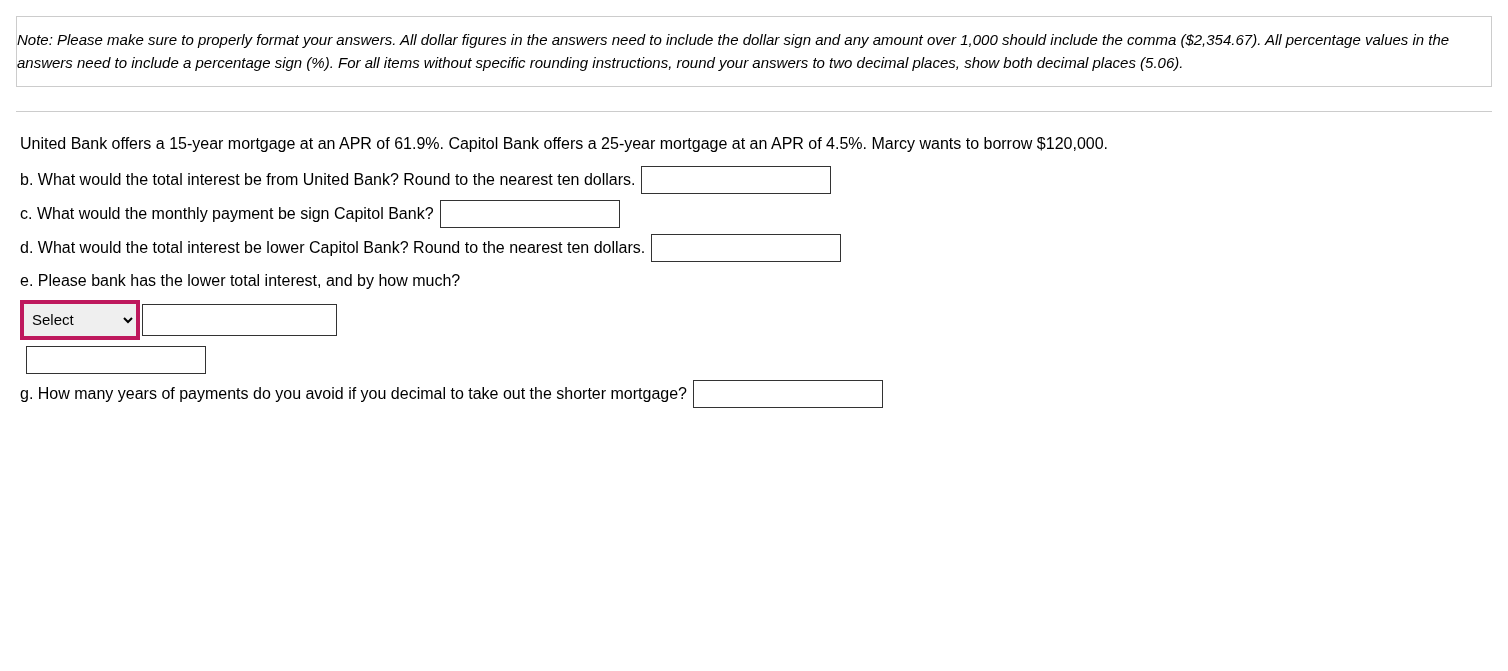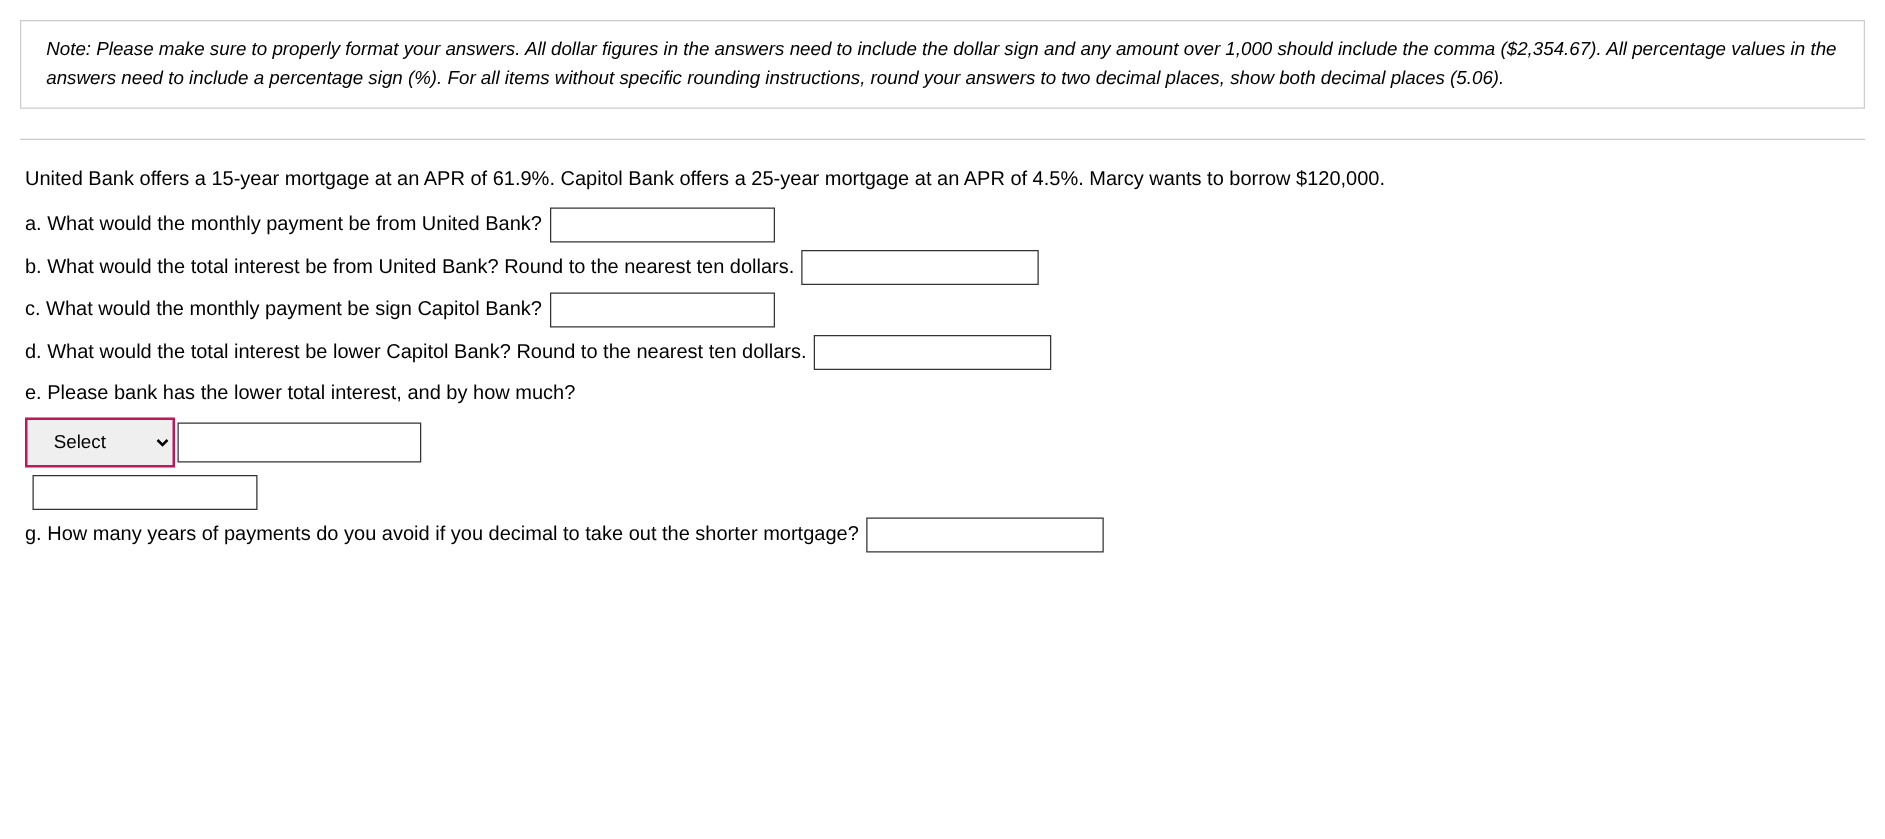--- a/index.html
+++ b/index.html
@@ -13,21 +13,21 @@
       font-family: Arial, sans-serif;
       font-size: 16px;
       color: #000000;
       padding: 16px;
       width: 1508px;
       min-height: 671px;
     }
 
     .note-section {
       border: 1px solid #cccccc;
-      padding: 12px 20px;
+      padding: 12px 0;
       margin-bottom: 24px;
       font-style: italic;
       font-size: 15px;
       line-height: 1.5;
     }
 
     .main-content {
       padding: 0 4px;
     }
 
@@ -67,25 +67,25 @@
       font-size: 15px;
     }
 
     .select-row {
       display: flex;
       align-items: center;
       margin-bottom: 6px;
     }
 
     .select-dropdown {
-      border: 2px solid #be185d;
+      border: 4px solid #be185d;
       height: 40px;
       width: 120px;
       font-size: 15px;
-      padding: 0 17px;
+      padding: 0 4px;
       appearance: auto;
     }
 
     .select-text-input {
       border: 1px solid #333333;
       height: 32px;
       width: 195px;
       margin-left: 2px;
       font-size: 15px;
       padding: 0 4px;
@@ -103,24 +103,20 @@
 <div class="note-section">
   <span>Note: Please make sure to properly format your answers. All dollar figures in the answers need to include the dollar sign and any amount over 1,000 should include the comma ($2,354.67). All percentage values in the answers need to include a percentage sign (%). For all items without specific rounding instructions, round your answers to two decimal places, show both decimal places (5.06).</span>
 </div>
 
 <hr class="divider">
 
 <div class="main-content">
 
   <p class="problem-text">United Bank offers a 15-year mortgage at an APR of 61.9%. Capitol Bank offers a 25-year mortgage at an APR of 4.5%. Marcy wants to borrow $120,000.</p>
 
-  <div class="question-row">
-    <span class="question-label">a. What would the monthly payment be from United Bank?</span>
-    <input type="text" class="answer-input" value="" style="">
-  </div>
 
   <div class="question-row">
     <span class="question-label">b. What would the total interest be from United Bank? Round to the nearest ten dollars.</span>
     <input type="text" class="answer-input-wide" value="" style="">
   </div>
 
   <div class="question-row">
     <span class="question-label">c. What would the monthly payment be sign Capitol Bank?</span>
     <input type="text" class="answer-input" value="" style="">
   </div>

